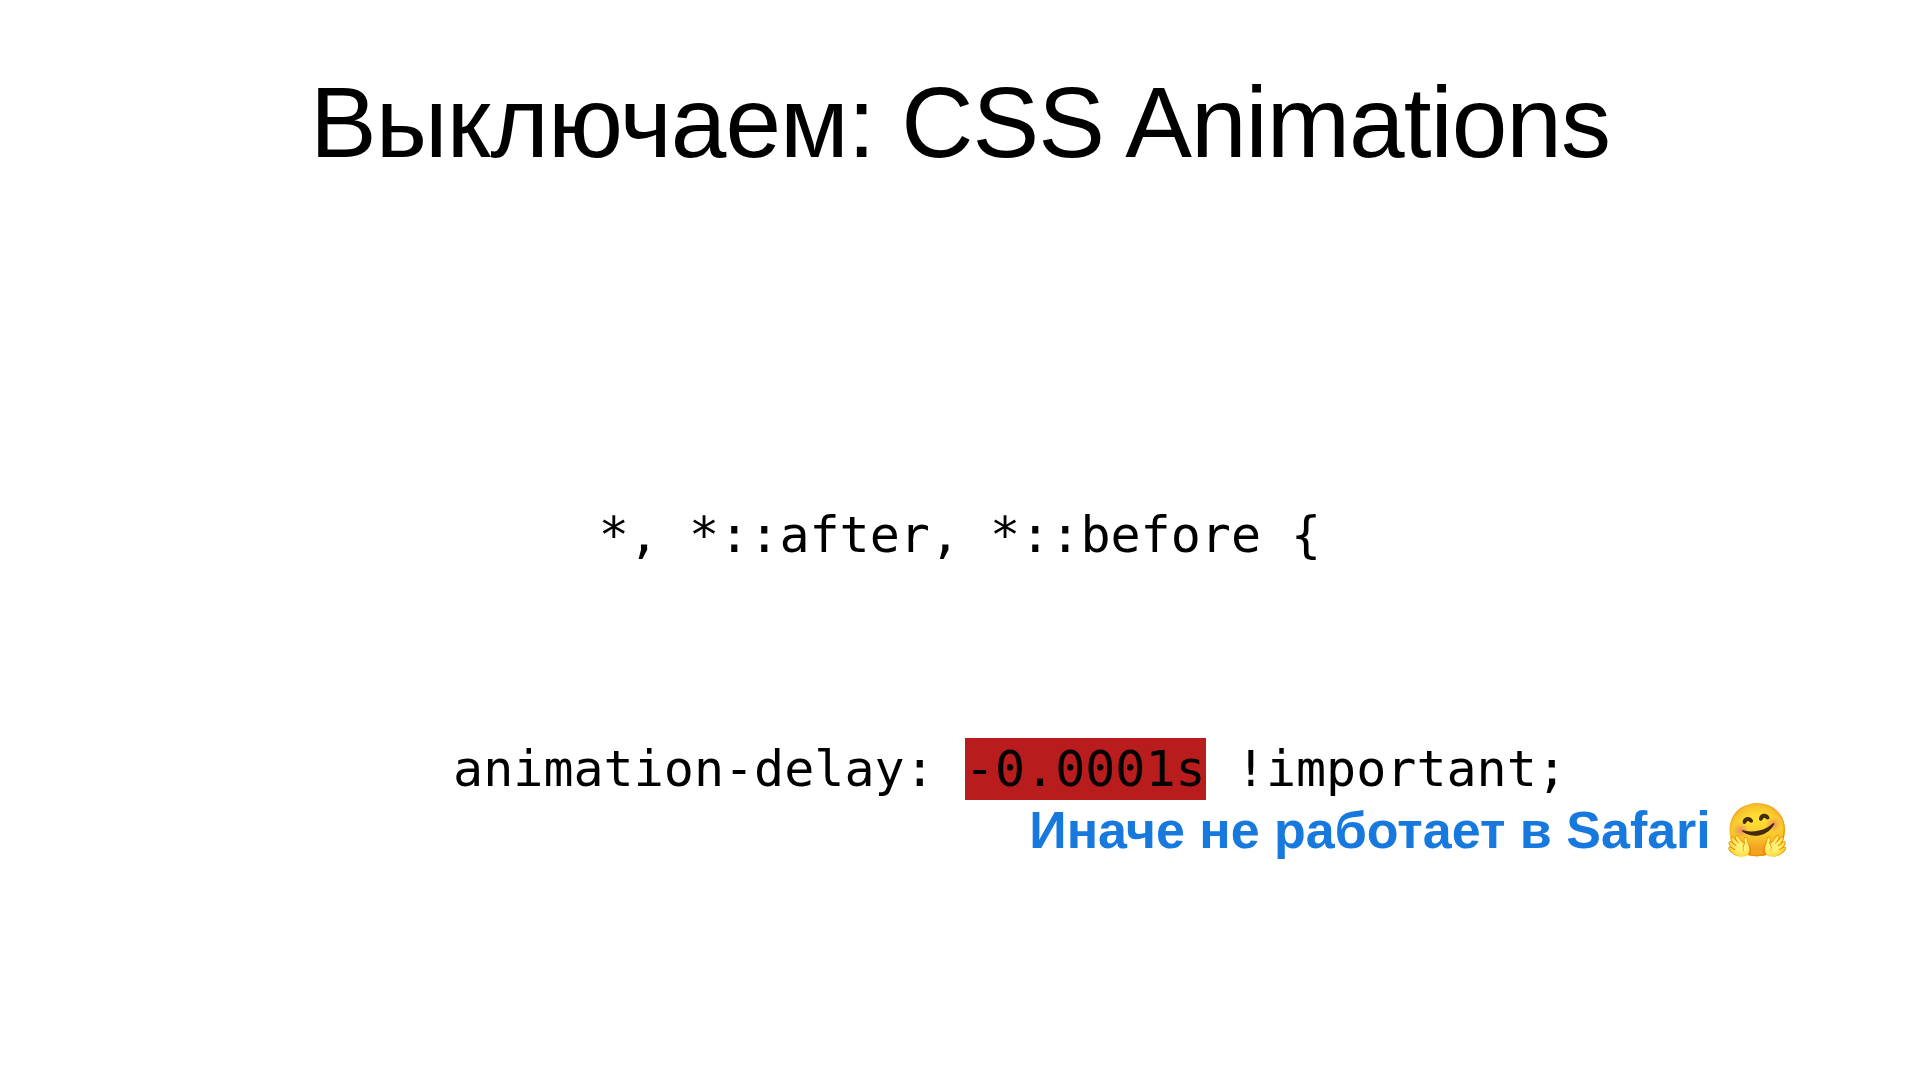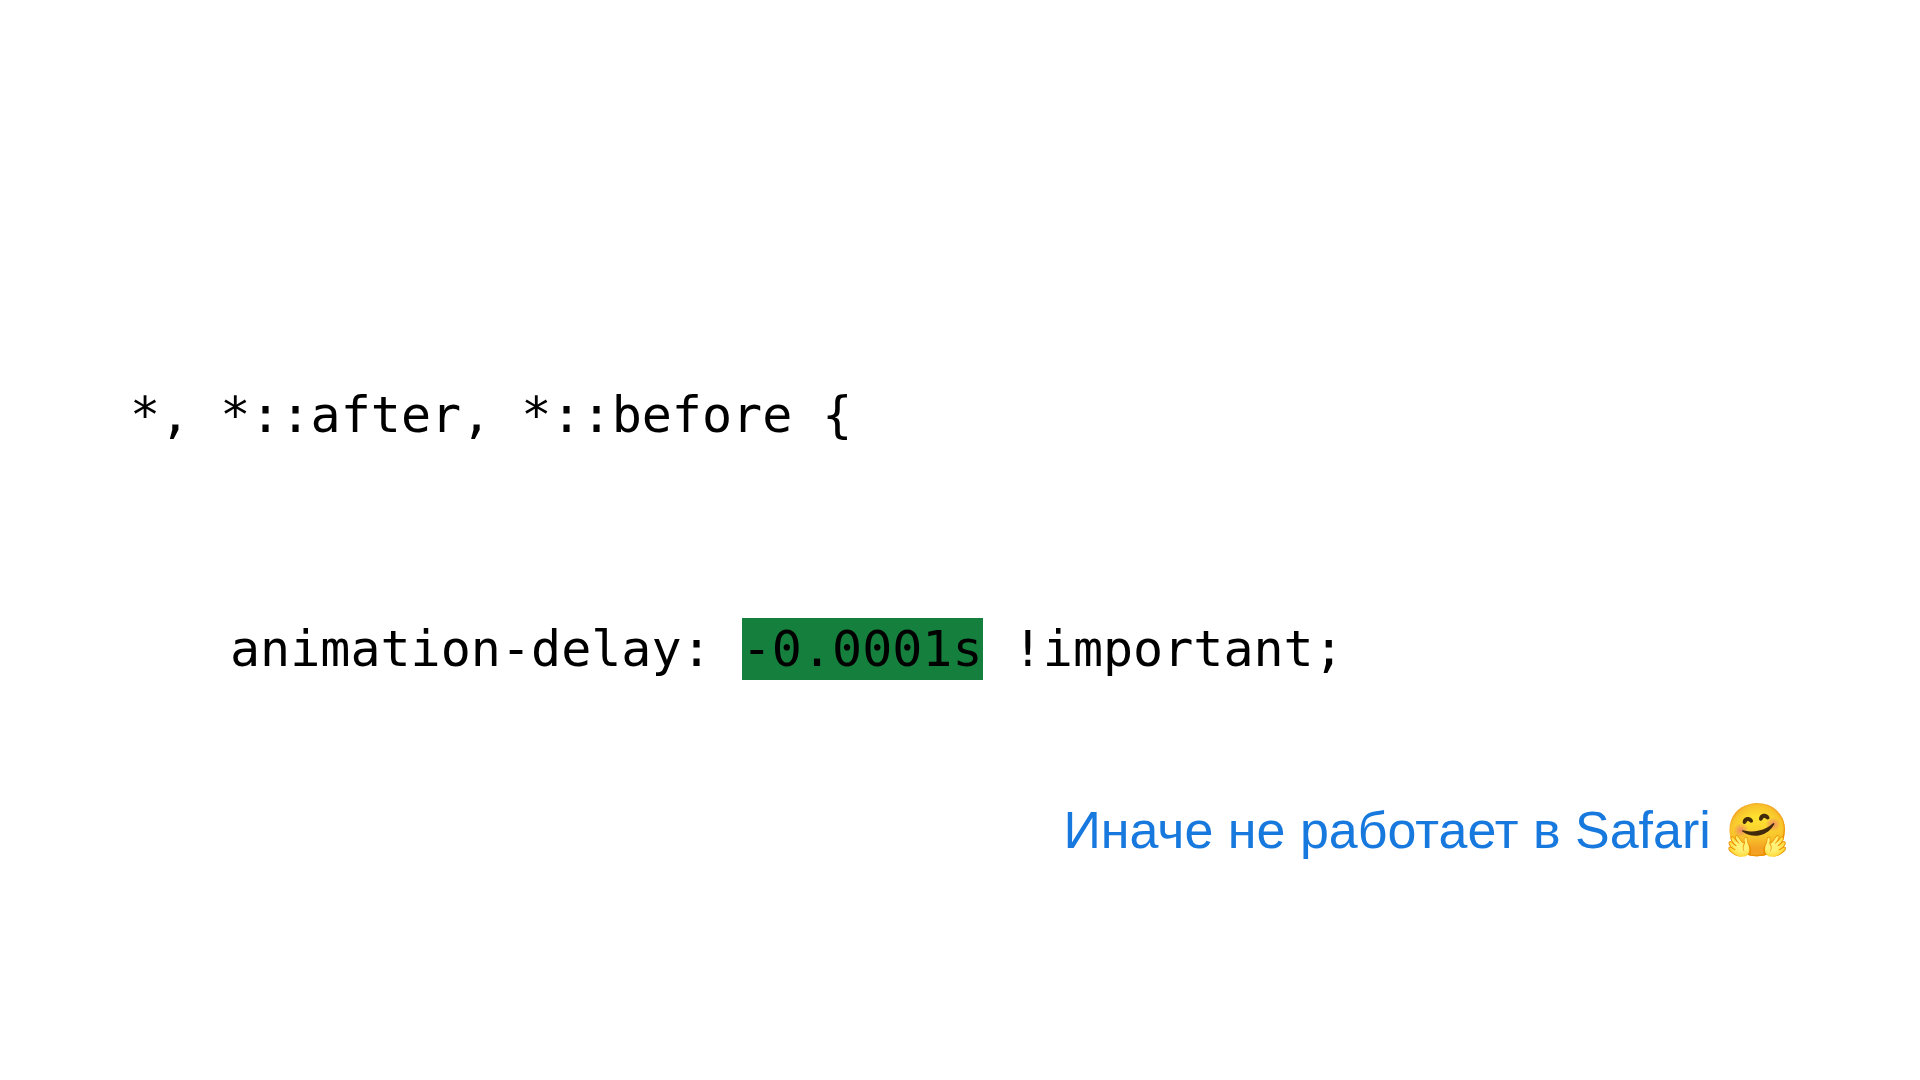--- a/index.html
+++ b/index.html
@@ -31,44 +31,46 @@
     .code-block {
       margin-top: 160px;
       font-family: "SF Mono", "Menlo", "Monaco", "Consolas", monospace;
       font-size: 50px;
       line-height: 1.56;
       color: #000000;
       white-space: pre;
     }
     .code-line {
       display: block;
+      text-align: center;
     }
     .indent {
       padding-left: 100px;
     }
     .highlight {
-      background-color: #15803d;
+      background-color: #b91c1c;
       padding: 2px 0;
     }
     .caption {
       position: absolute;
       right: 130px;
       top: 800px;
       font-size: 52px;
-      font-weight: 400;
+      font-weight: 700;
       color: #1779de;
     }
     .emoji {
       font-size: 52px;
     }
   </style>
 </head>
 <body>
 
 <div class="slide">
+  <h1 class="title">Выключаем: CSS Animations</h1>
 
   <div class="code-block">
     <span class="code-line">*, *::after, *::before {</span>
     <span class="code-line indent"><span>animation-delay: </span><span class="highlight">-0.0001s</span><span> !important;</span></span>
     
     
   </div>
 
   <div class="caption">
     <span>Иначе не работает в Safari </span><span class="emoji">🤗</span>

